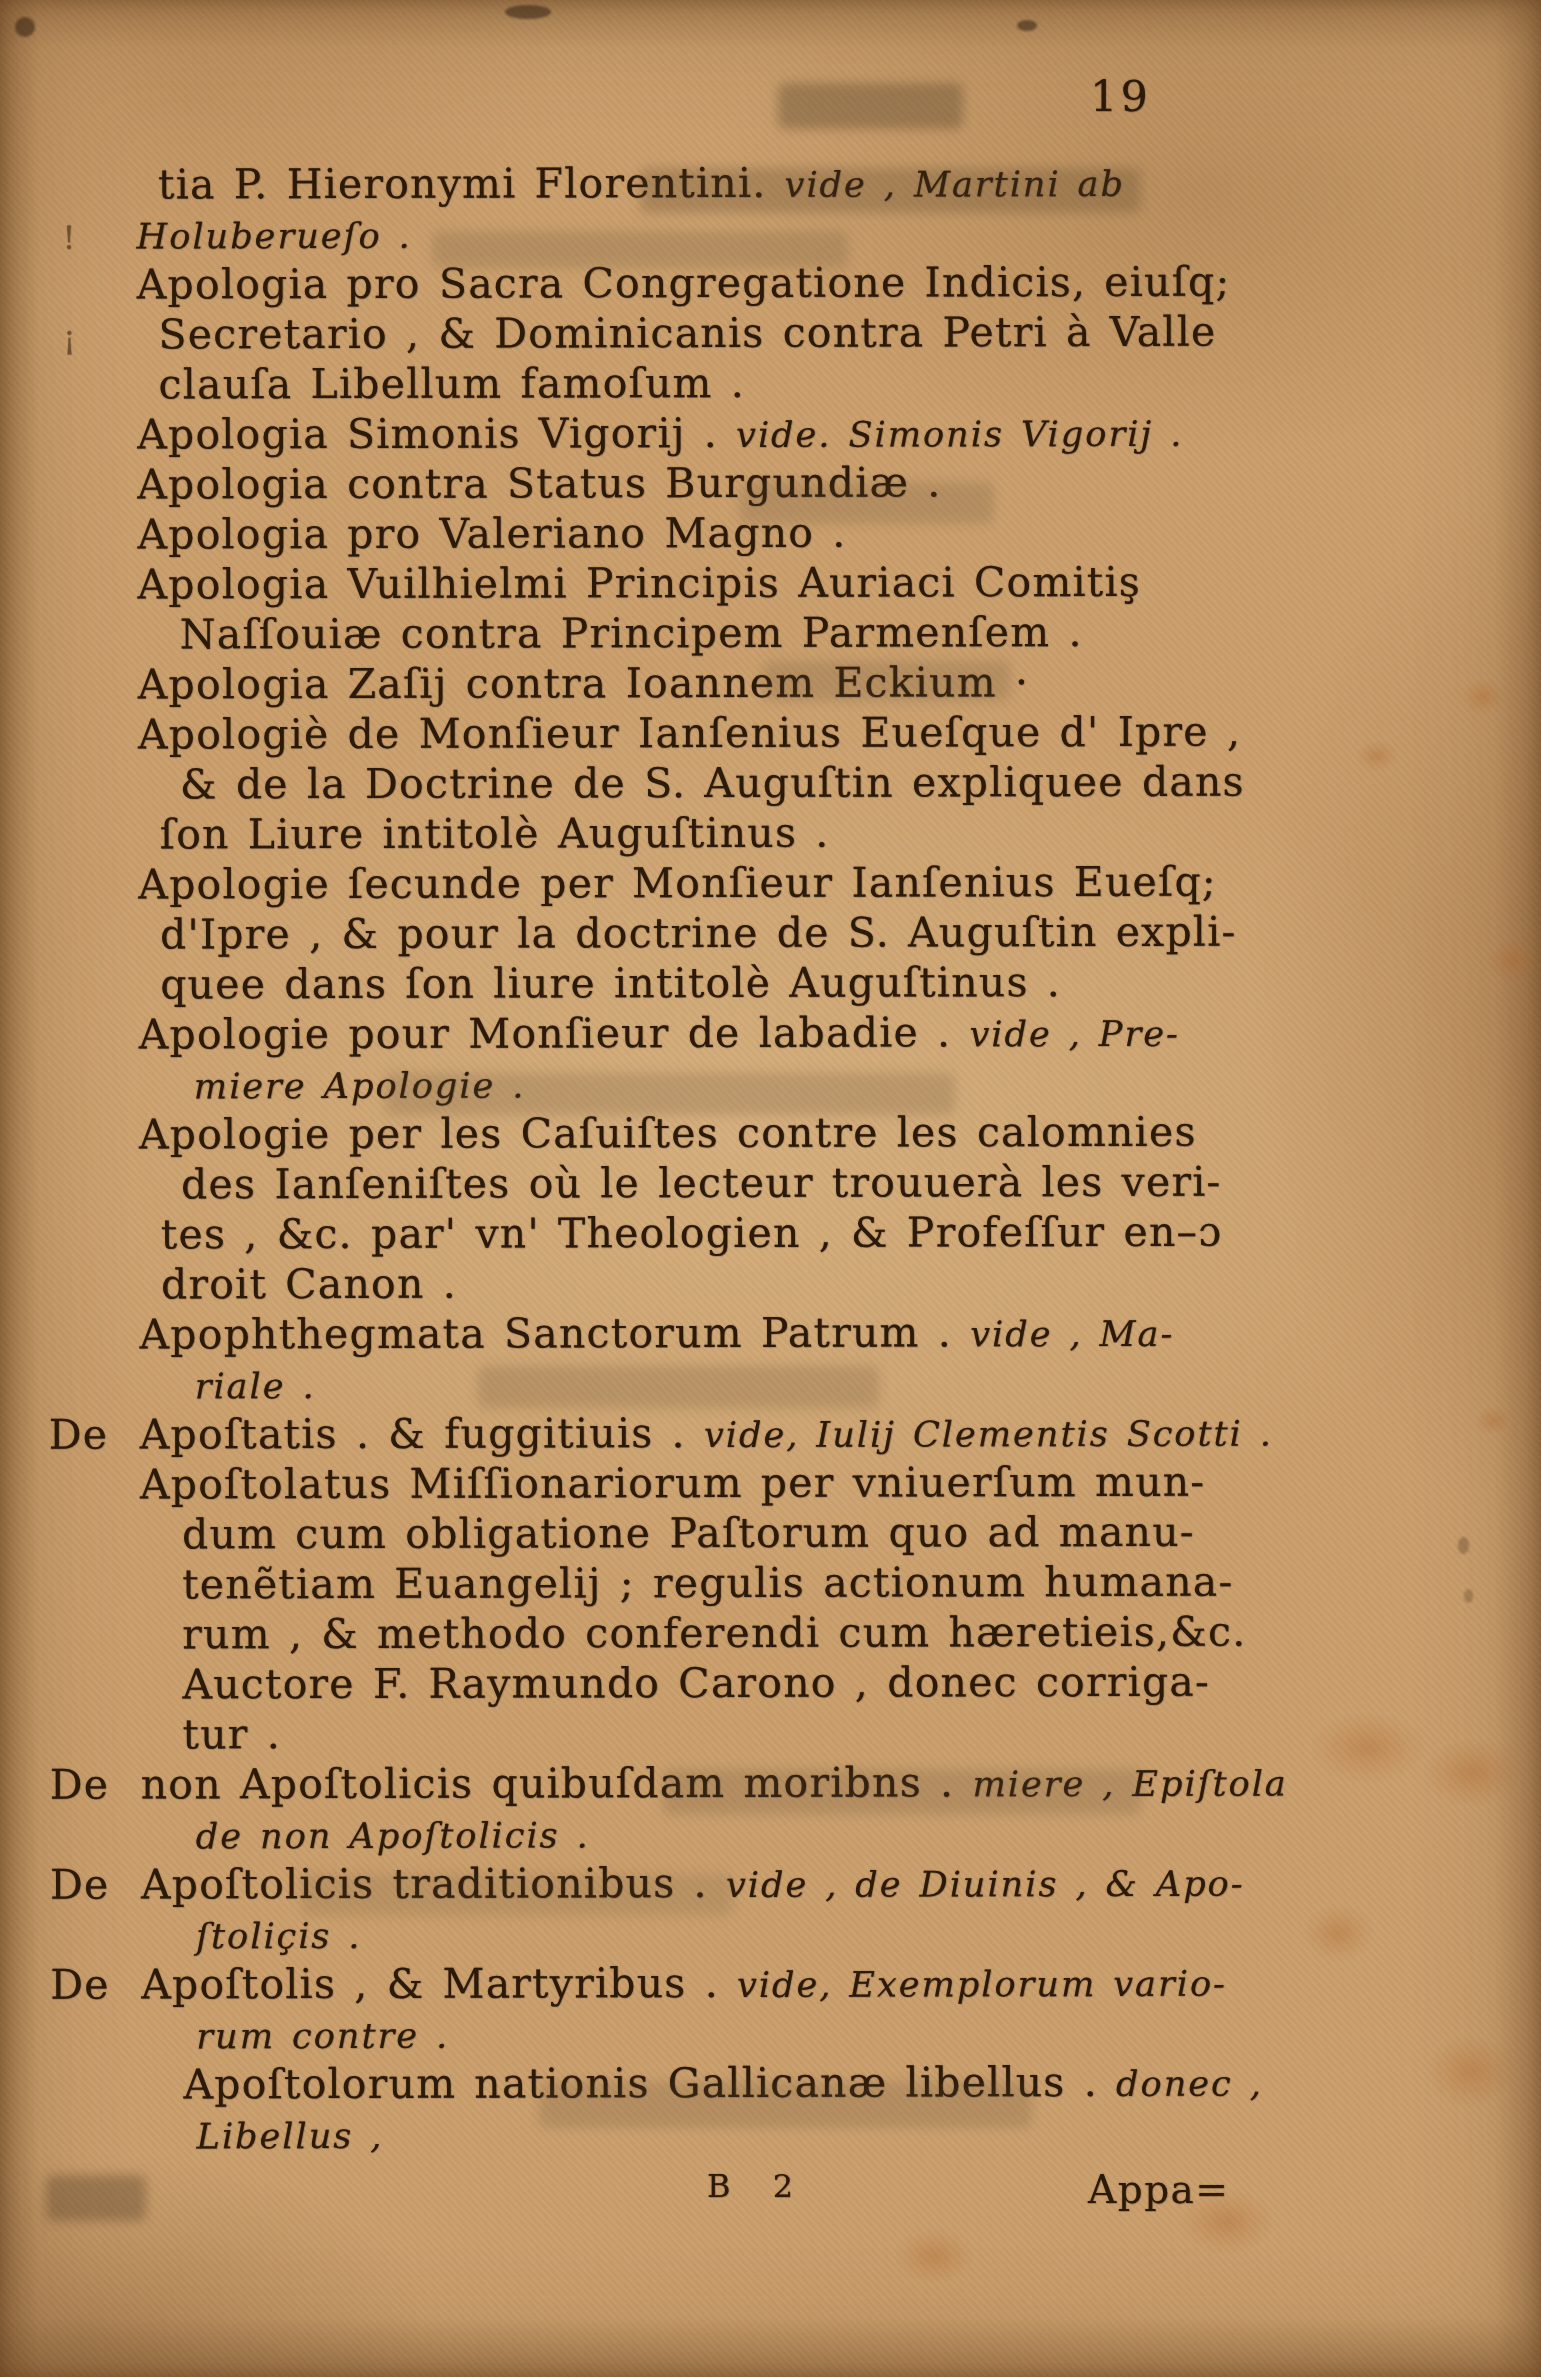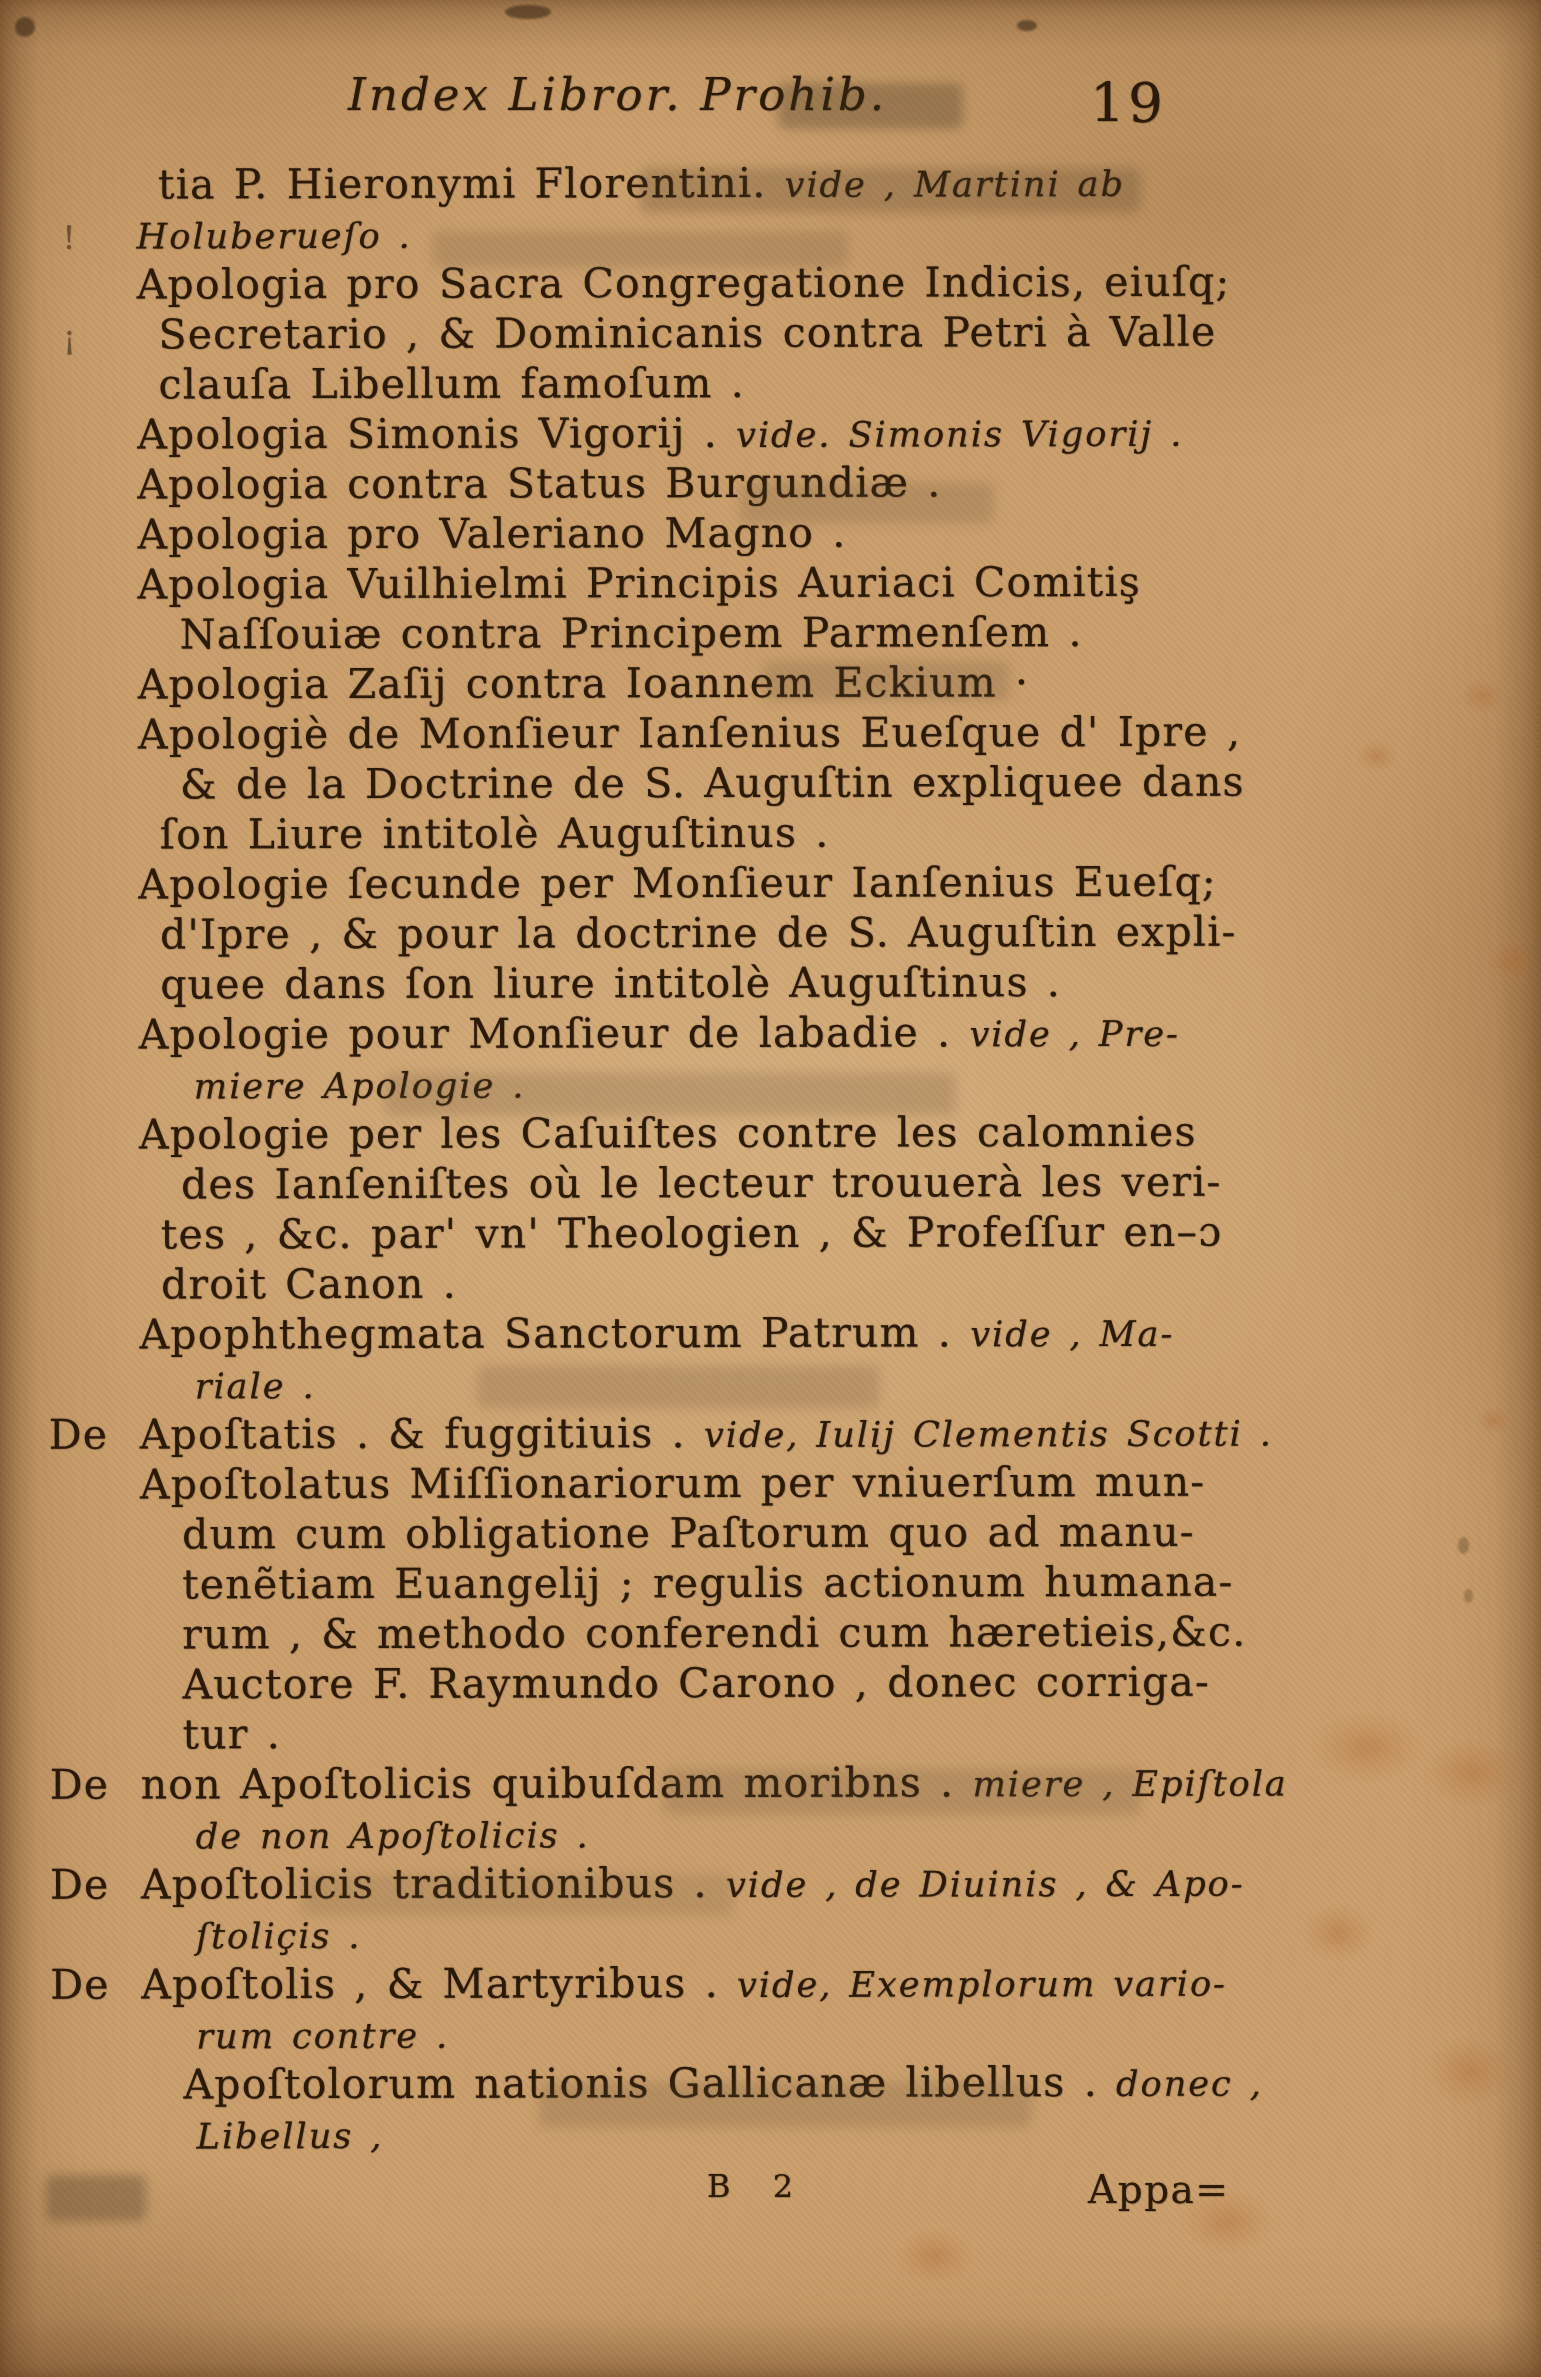--- a/index.html
+++ b/index.html
@@ -25,21 +25,21 @@
   .ink{ text-shadow:0 0 1.2px rgba(43,26,10,.65), 0.8px 0.8px 0 rgba(43,26,10,.18); }
 
   
   #hdr{position:absolute;top:0;left:0;width:100%;height:146px;}
   #hdr .title{
     position:absolute;left:348px;top:68px;
     font-style:italic;font-size:45px;letter-spacing:3.1px;white-space:nowrap;
   }
   #hdr .pagenum{
     position:absolute;left:1090px;top:71px;
-    font-size:55px;letter-spacing:3.1px;
+    font-size:43px;letter-spacing:3.1px;
   }
 
   
   #text-block{
     position:absolute;left:139px;top:158px;width:1175px;
     transform:rotate(-0.15deg);
   }
   .line{
     position:relative;
     height:50px;line-height:50px;
@@ -66,21 +66,20 @@
   .stain{position:absolute;border-radius:50%;
     background:radial-gradient(closest-side, rgba(172,102,46,.38), rgba(172,102,46,.14) 60%, transparent);}
   .speck{position:absolute;border-radius:50%;background:rgba(50,32,16,.55);filter:blur(0.8px);}
 </style>
 </head>
 <body>
 
 <div id="scan">
 
   <div id="hdr">
-    <span class="title ink">Index Libror. Prohib.</span>
     <span class="pagenum ink">19</span>
   </div>
 
   <div id="text-block" class="ink">
       <div class="line cont-sm"><span class="seg-r">tia P. Hieronymi Florentini. </span><span class="seg-i">vide , Martini ab</span></div>
       <div class="line hang"><span class="margin-mark">!</span><span class="seg-i">Holuberueſo .</span></div>
       <div class="line hang"><span class="seg-r">Apologia pro Sacra Congregatione Indicis, eiuſq;</span></div>
       <div class="line cont-sm"><span class="margin-mark">¡</span><span class="seg-r">Secretario , &amp; Dominicanis contra Petri à Valle</span></div>
       <div class="line cont-sm"><span class="seg-r">clauſa Libellum famoſum .</span></div>
       <div class="line hang"><span class="seg-r">Apologia Simonis Vigorij . </span><span class="seg-i">vide. Simonis Vigorij .</span></div>

